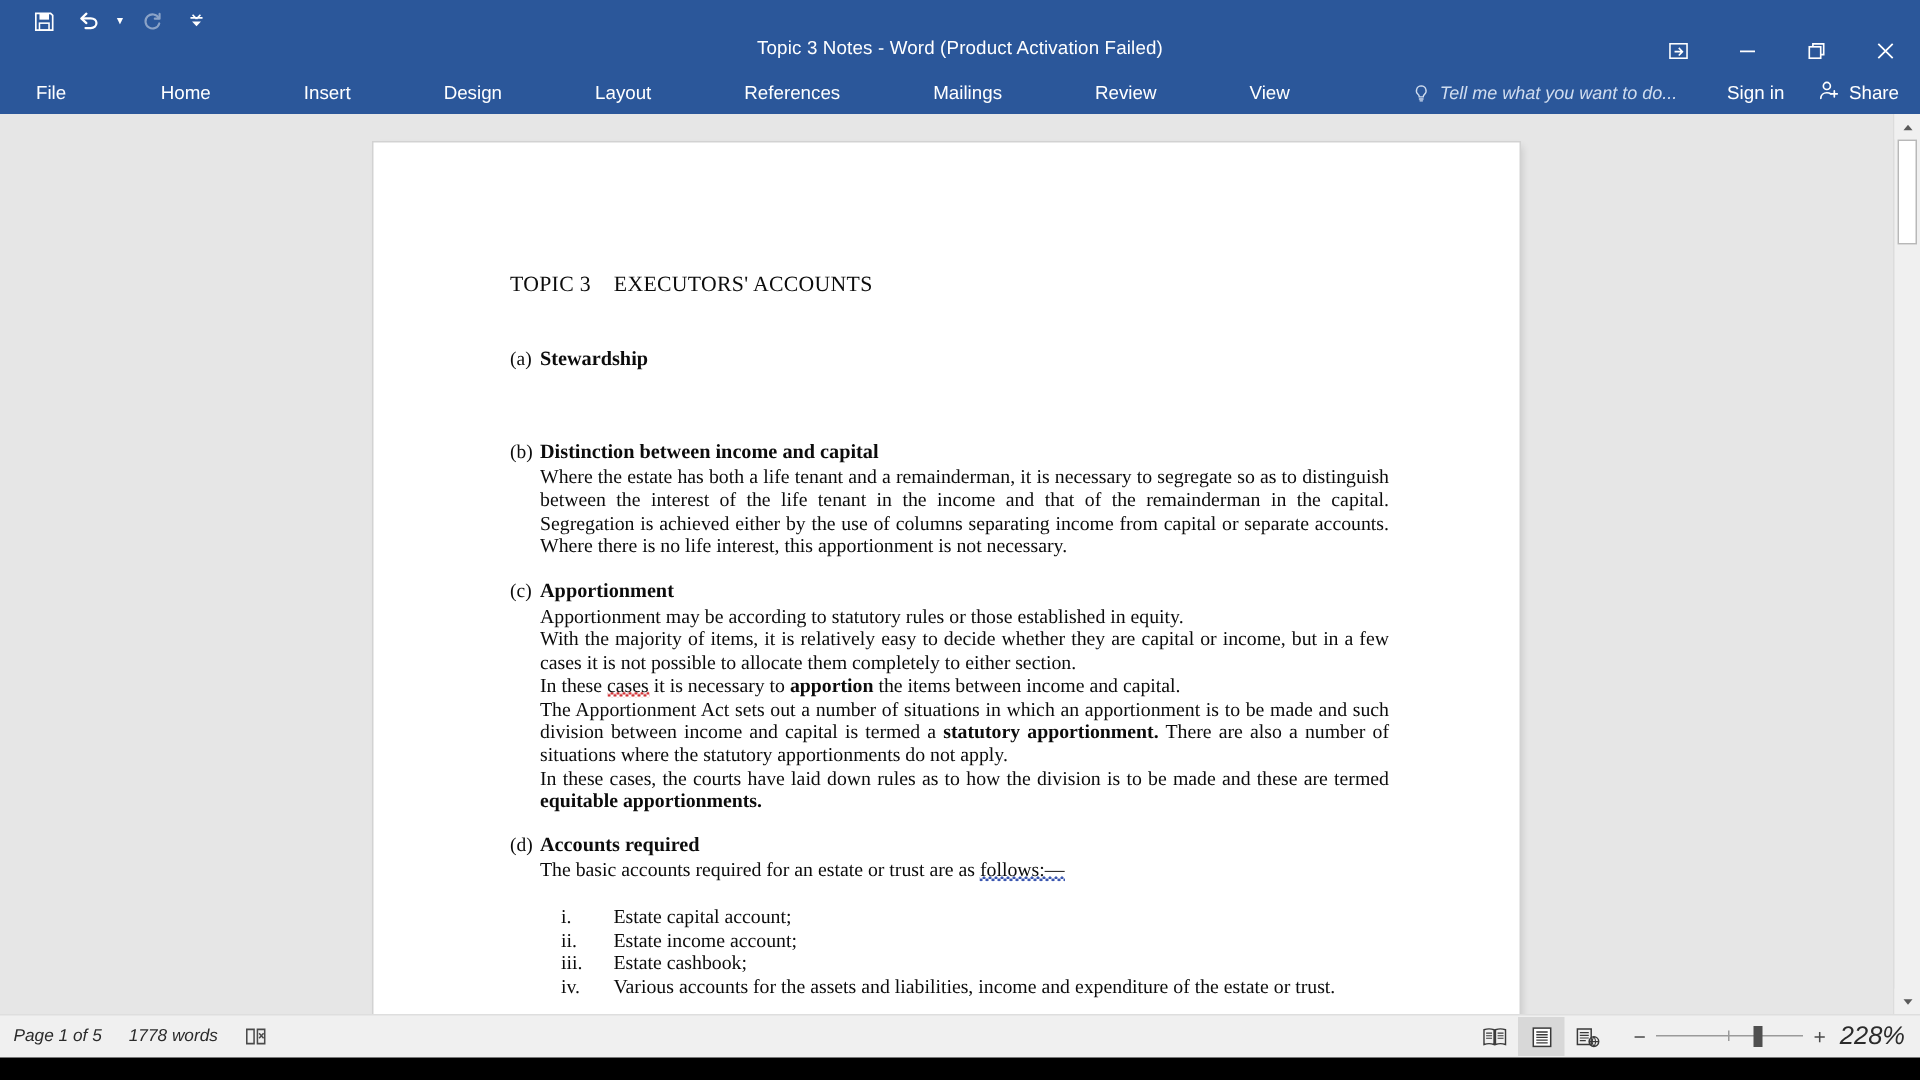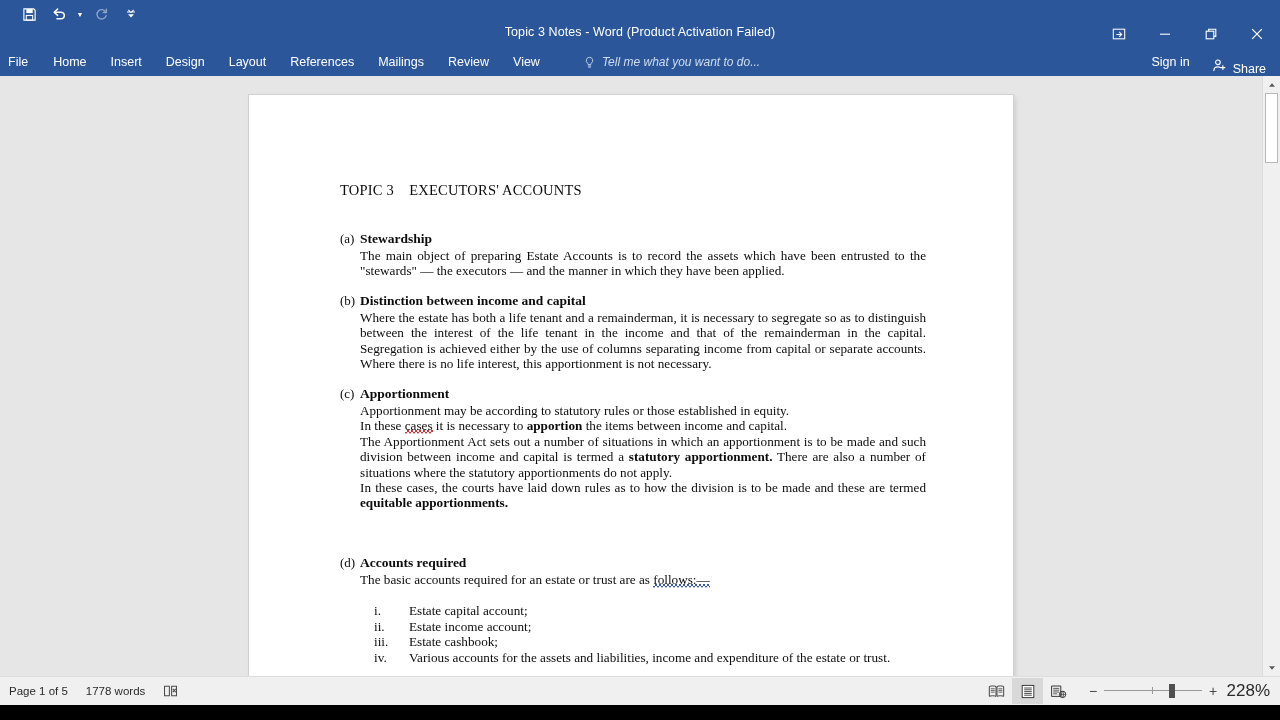--- a/index.html
+++ b/index.html
@@ -35,38 +35,38 @@
     position:absolute;right:0;top:18px;display:flex;align-items:center;height:32px;
   }
   .win-btn{
     width:46px;height:32px;display:flex;align-items:center;justify-content:center;
     color:#ffffff;
   }
 
   
   .menubar{
     position:relative;height:28px;background:#2b579a;
-    display:flex;align-items:center;padding-left:0;
+    display:flex;align-items:center;padding-left:16px;gap:38px;
   }
   .tab{
     color:#ffffff;font-size:12.5px;padding:4px 11px;margin-right:2px;
     white-space:nowrap;
   }
   .tab.file{padding-left:8px;padding-right:12px;}
   .tellme{
     display:flex;align-items:center;gap:6px;margin-left:30px;
     color:#cfdcef;font-size:12px;font-style:italic;
   }
   .tellme .bulb{display:flex;align-items:center;}
   .menubar-right{
     position:absolute;right:0;top:0;height:28px;display:flex;align-items:center;
   }
   .signin{color:#ffffff;font-size:12.5px;padding:0 12px;}
   .share{
-    display:flex;align-items:flex-end;gap:6px;color:#ffffff;font-size:12.5px;
+    display:flex;align-items:center;gap:6px;color:#ffffff;font-size:12.5px;
     padding:0 14px 0 10px;height:28px;background:#2b579a;
   }
 
   
   .workspace{
     position:absolute;left:0;top:76px;right:0;bottom:44px;
     background:#e6e6e6;overflow:hidden;
   }
   .page{
     position:absolute;left:249px;top:19px;width:764px;height:600px;
@@ -136,21 +136,21 @@
 
   
   .statusbar{
     position:absolute;left:0;right:0;bottom:0;height:44px;
     background:#000;
   }
   .status-inner{
     position:absolute;left:0;right:0;top:0;height:28px;
     background:#f0f0f0;border-top:1px solid #dedede;
     display:flex;align-items:center;
-    font-size:11.5px;color:#2b2b2b;
+    font-size:11.5px;color:#2b2b2b;font-style:italic;
   }
   .st-item{padding:0 9px;white-space:nowrap;display:flex;align-items:center;gap:5px;}
   .st-right{
     position:absolute;right:0;top:0;height:28px;display:flex;align-items:center;
   }
   .view-btn{
     width:31px;height:26px;display:flex;align-items:center;justify-content:center;
   }
   .view-btn.active{background:#d8d8d8;}
   .zoom-wrap{display:flex;align-items:center;gap:0px;padding-left:8px;}
@@ -264,37 +264,37 @@
   <div class="workspace">
     <div class="page">
       <div class="doc">
 
         <div class="doc-title"><span>TOPIC 3</span>    <span>EXECUTORS' ACCOUNTS</span></div>
 
         <div class="sec" style="top:136px;">
           <div class="lbl">(a)</div>
           <div class="body">
             <h4>Stewardship</h4>
-            <p class="just">The main object of preparing Estate Accounts is to record the assets which have been entrusted to the "stewards" — the executors — and the manner in which they have been applied.</p>
           </div>
         </div>
 
         <div class="sec" style="top:198px;">
           <div class="lbl">(b)</div>
           <div class="body">
             <h4>Distinction between income and capital</h4>
             <p class="just">Where the estate has both a life tenant and a remainderman, it is necessary to segregate so as to distinguish between the interest of the life tenant in the income and that of the remainderman in the capital. Segregation is achieved either by the use of columns separating income from capital or separate accounts. Where there is no life interest, this apportionment is not necessary.</p>
           </div>
         </div>
 
         <div class="sec" style="top:291px;">
           <div class="lbl">(c)</div>
           <div class="body">
             <h4>Apportionment</h4>
             <p>Apportionment may be according to statutory rules or those established in equity.</p>
+            <p class="just">With the majority of items, it is relatively easy to decide whether they are capital or income, but in a few cases it is not possible to allocate them completely to either section.</p>
             <p><span>In these </span><span class="sq-red">cases</span><span> it is necessary to </span><b>apportion</b><span> the items between income and capital.</span></p>
             <p class="just"><span>The Apportionment Act sets out a number of situations in which an apportionment is to be made and such division between income and capital is termed a </span><b>statutory apportionment.</b><span> There are also a number of situations where the statutory apportionments do not apply.</span></p>
             <p class="just"><span>In these cases, the courts have laid down rules as to how the division is to be made and these are termed </span><b>equitable apportionments.</b></p>
           </div>
         </div>
 
         <div class="sec" style="top:460px;">
           <div class="lbl">(d)</div>
           <div class="body">
             <h4>Accounts required</h4>

